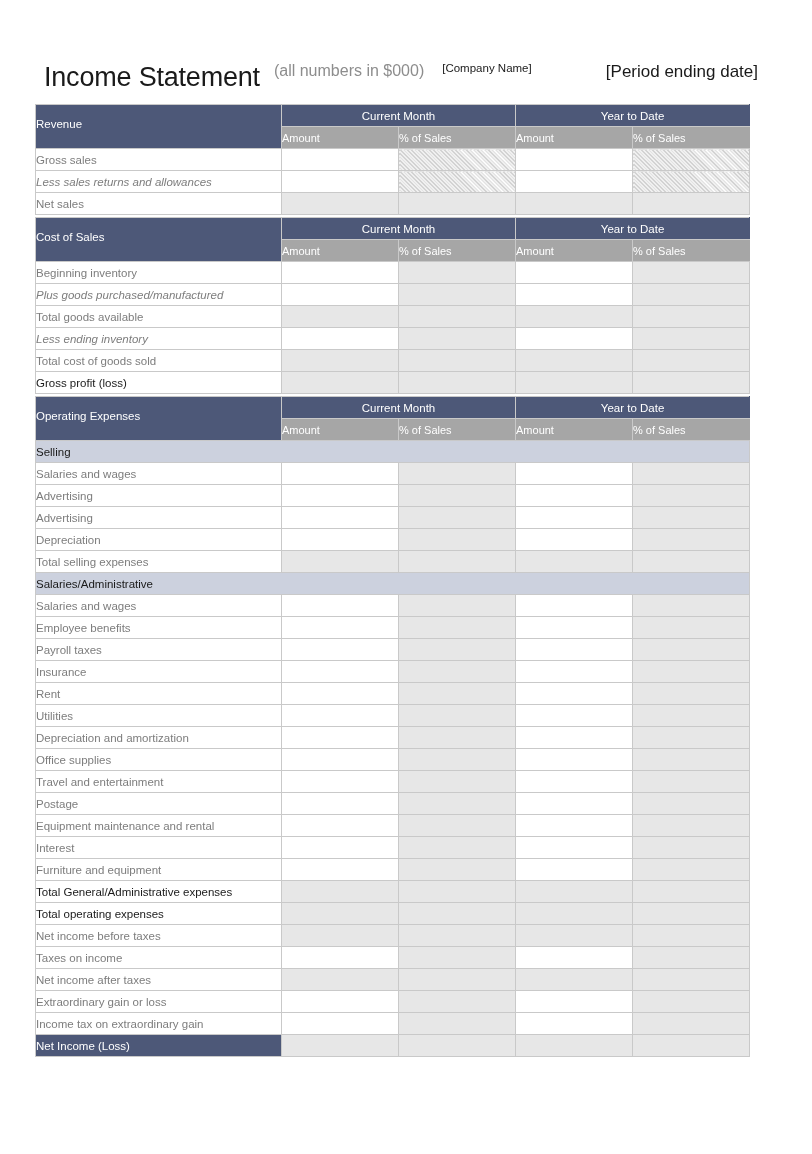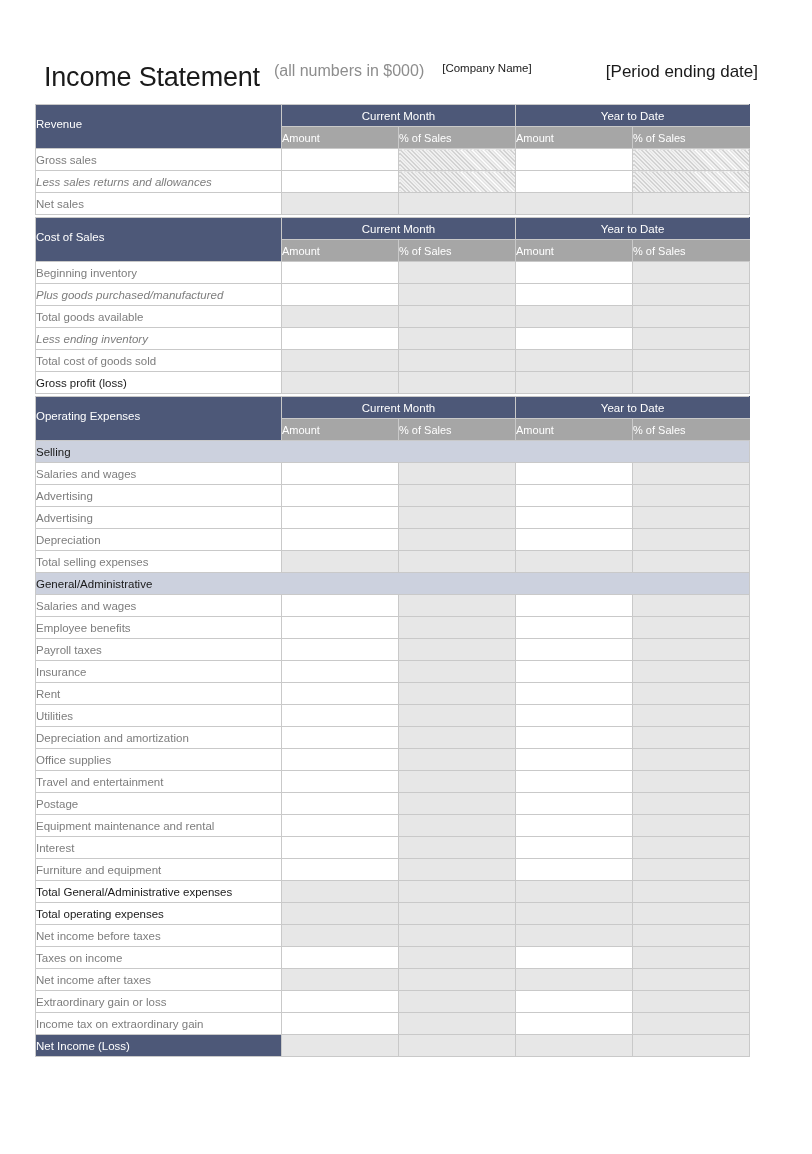--- a/index.html
+++ b/index.html
@@ -337,21 +337,21 @@
           <td class="cell-calc"></td>
         </tr>
         <tr>
           <td class="row-label">Total selling expenses</td>
           <td class="cell-calc"></td>
           <td class="cell-calc"></td>
           <td class="cell-calc"></td>
           <td class="cell-calc"></td>
         </tr>
         <tr>
-          <td class="band" colspan="5">General/Administrative</td>
+          <td class="band" colspan="5">Salaries/Administrative</td>
         </tr>
         <tr>
           <td class="row-label">Salaries and wages</td>
           <td class="cell-input"></td>
           <td class="cell-calc"></td>
           <td class="cell-input"></td>
           <td class="cell-calc"></td>
         </tr>
         <tr>
           <td class="row-label">Employee benefits</td>

